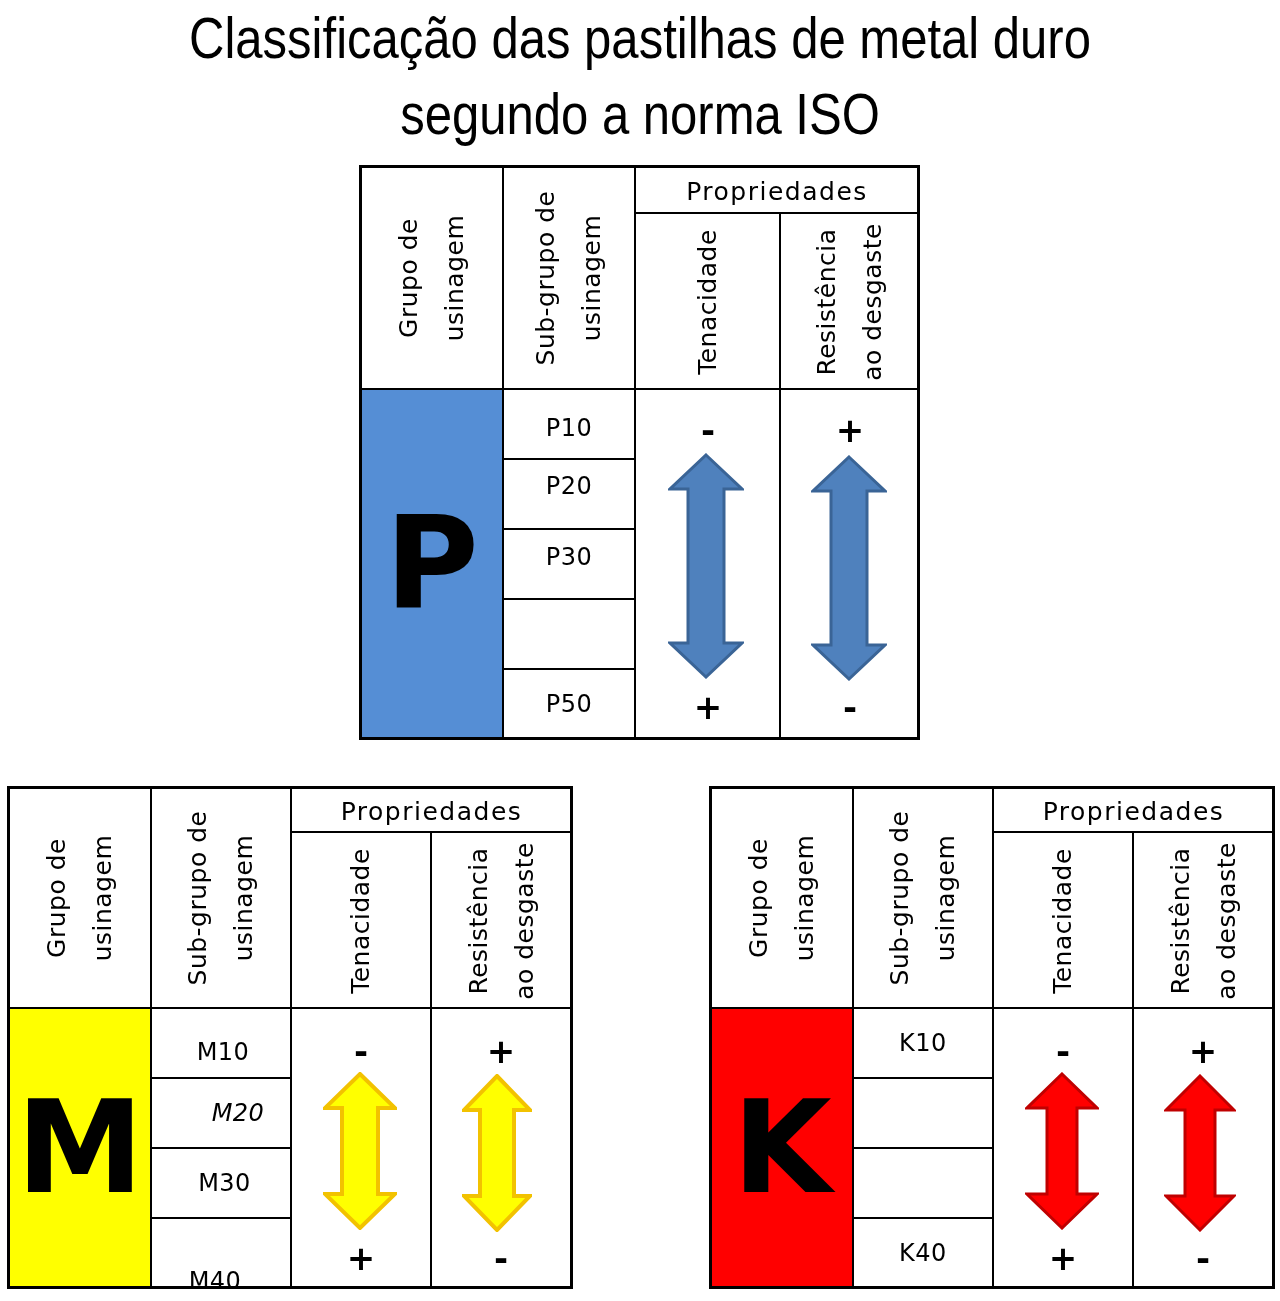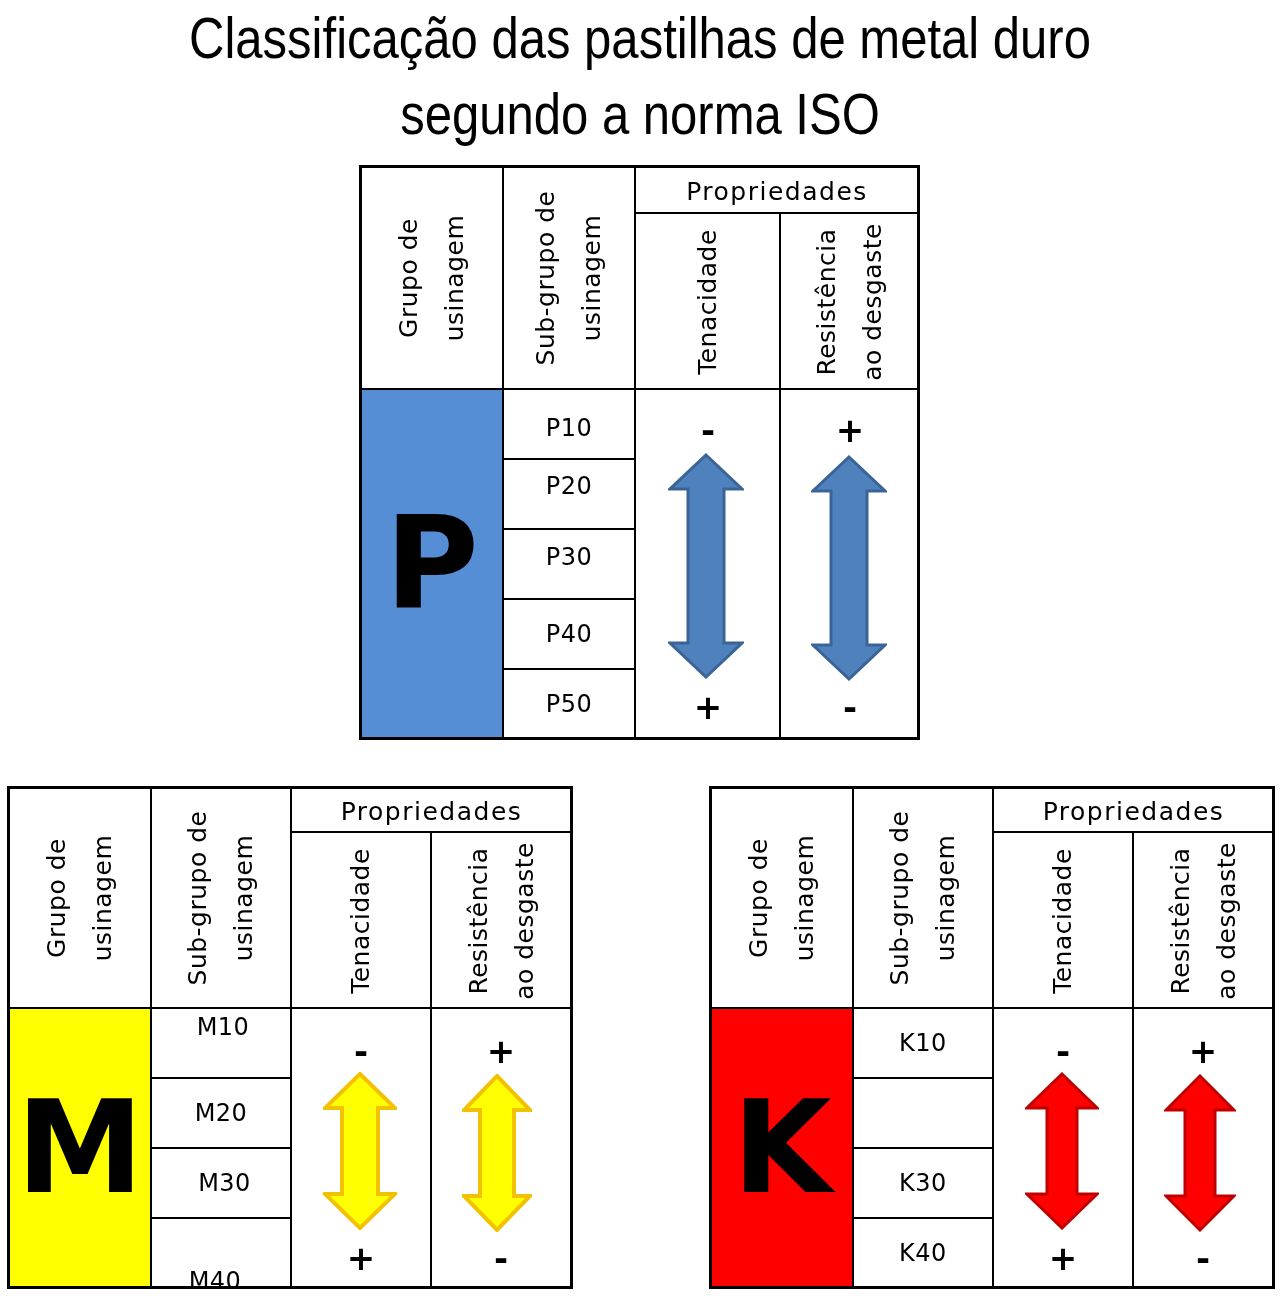--- a/index.html
+++ b/index.html
@@ -43,21 +43,20 @@
   <div class="rot" style="left:419px; top:48px; width:137px; height:172px;">
       <span>Resistência
 ao desgaste</span>
     </div>
 
   <div class="cell group-letter" style="left:0; top:222px; width:140px; height:347px; background:#558ED5;">P</div>
 
   <div class="cell sub-label" style="left:142px; top:222px; width:130px; height:76px;">P10</div>
   <div class="cell sub-label" style="left:142px; top:292px; width:130px; height:52px;">P20</div>
   <div class="cell sub-label" style="left:142px; top:362px; width:130px; height:53px;">P30</div>
-  <div class="cell sub-label" style="left:142px; top:432px; width:130px; height:68px;">P40</div>
   <div class="cell sub-label" style="left:142px; top:502px; width:130px; height:67px;">P50</div>
 
   <div class="sign" style="left:316px; top:245px;">-</div>
   <div class="sign" style="left:316px; top:522px;">+</div>
   <div class="sign" style="left:458px; top:245px;">+</div>
   <div class="sign" style="left:458px; top:522px;">-</div>
 
   <svg class="arrow" style="left:306px; top:285px;" width="76" height="226" viewBox="0 0 76 226">
     <polygon points="38,2 74,36 56,36 56,190 74,190 38,224 2,190 20,190 20,36 2,36" fill="#4F81BD" stroke="#3A6496" stroke-width="3"></polygon>
   </svg>
@@ -89,22 +88,22 @@
   <div class="rot" style="left:282px; top:46px; width:138px; height:172px;">
       <span>Tenacidade</span>
     </div>
   <div class="rot" style="left:422px; top:46px; width:139px; height:172px;">
       <span>Resistência
 ao desgaste</span>
     </div>
 
   <div class="cell group-letter" style="left:0; top:220px; width:140px; height:277px; background:#FFFF00;">M</div>
 
-  <div class="cell sub-label" style="left:142px; top:204px; width:142px; height:68px;">M10</div>
-  <div class="cell sub-label" style="left:142px; top:290px; width:138px; height:68px;">M20</div>
+  <div class="cell sub-label" style="left:142px; top:229px; width:142px; height:68px;">M10</div>
+  <div class="cell sub-label" style="left:159px; top:290px; width:138px; height:68px;font-style:italic;">M20</div>
   <div class="cell sub-label" style="left:142px; top:360px; width:138px; height:68px;padding-left:7px;">M30</div>
   <div class="cell sub-label" style="left:136px; top:430px; width:138px; height:67px;margin-top:28px;">M40</div>
 
   <div class="sign" style="left:321px; top:245px;">-</div>
   <div class="sign" style="left:321px; top:452px;">+</div>
   <div class="sign" style="left:461px; top:245px;">+</div>
   <div class="sign" style="left:461px; top:452px;">-</div>
 
   <svg class="arrow" style="left:313px; top:283px;" width="74" height="158" viewBox="0 0 74 158">
     <polygon points="37,2 72,36 55,36 55,122 72,122 37,156 2,122 19,122 19,36 2,36" fill="#FFFF00" stroke="#F2C200" stroke-width="4"></polygon>
@@ -137,21 +136,20 @@
       <span>Tenacidade</span>
     </div>
   <div class="rot" style="left:422px; top:46px; width:139px; height:172px;">
       <span>Resistência
 ao desgaste</span>
     </div>
 
   <div class="cell group-letter" style="left:0; top:220px; width:140px; height:277px; background:#FF0000;">K</div>
 
   <div class="cell sub-label" style="left:142px; top:220px; width:138px; height:68px;">K10</div>
-  <div class="cell sub-label" style="left:142px; top:360px; width:138px; height:68px;">K30</div>
   <div class="cell sub-label" style="left:142px; top:430px; width:138px; height:67px;">K40</div>
 
   <div class="sign" style="left:321px; top:245px;">-</div>
   <div class="sign" style="left:321px; top:452px;">+</div>
   <div class="sign" style="left:461px; top:245px;">+</div>
   <div class="sign" style="left:461px; top:452px;">-</div>
 
   <svg class="arrow" style="left:313px; top:283px;" width="74" height="158" viewBox="0 0 74 158">
     <polygon points="37,2 72,36 52,36 52,122 72,122 37,156 2,122 22,122 22,36 2,36" fill="#FF0000" stroke="#C00000" stroke-width="3"></polygon>
   </svg>

